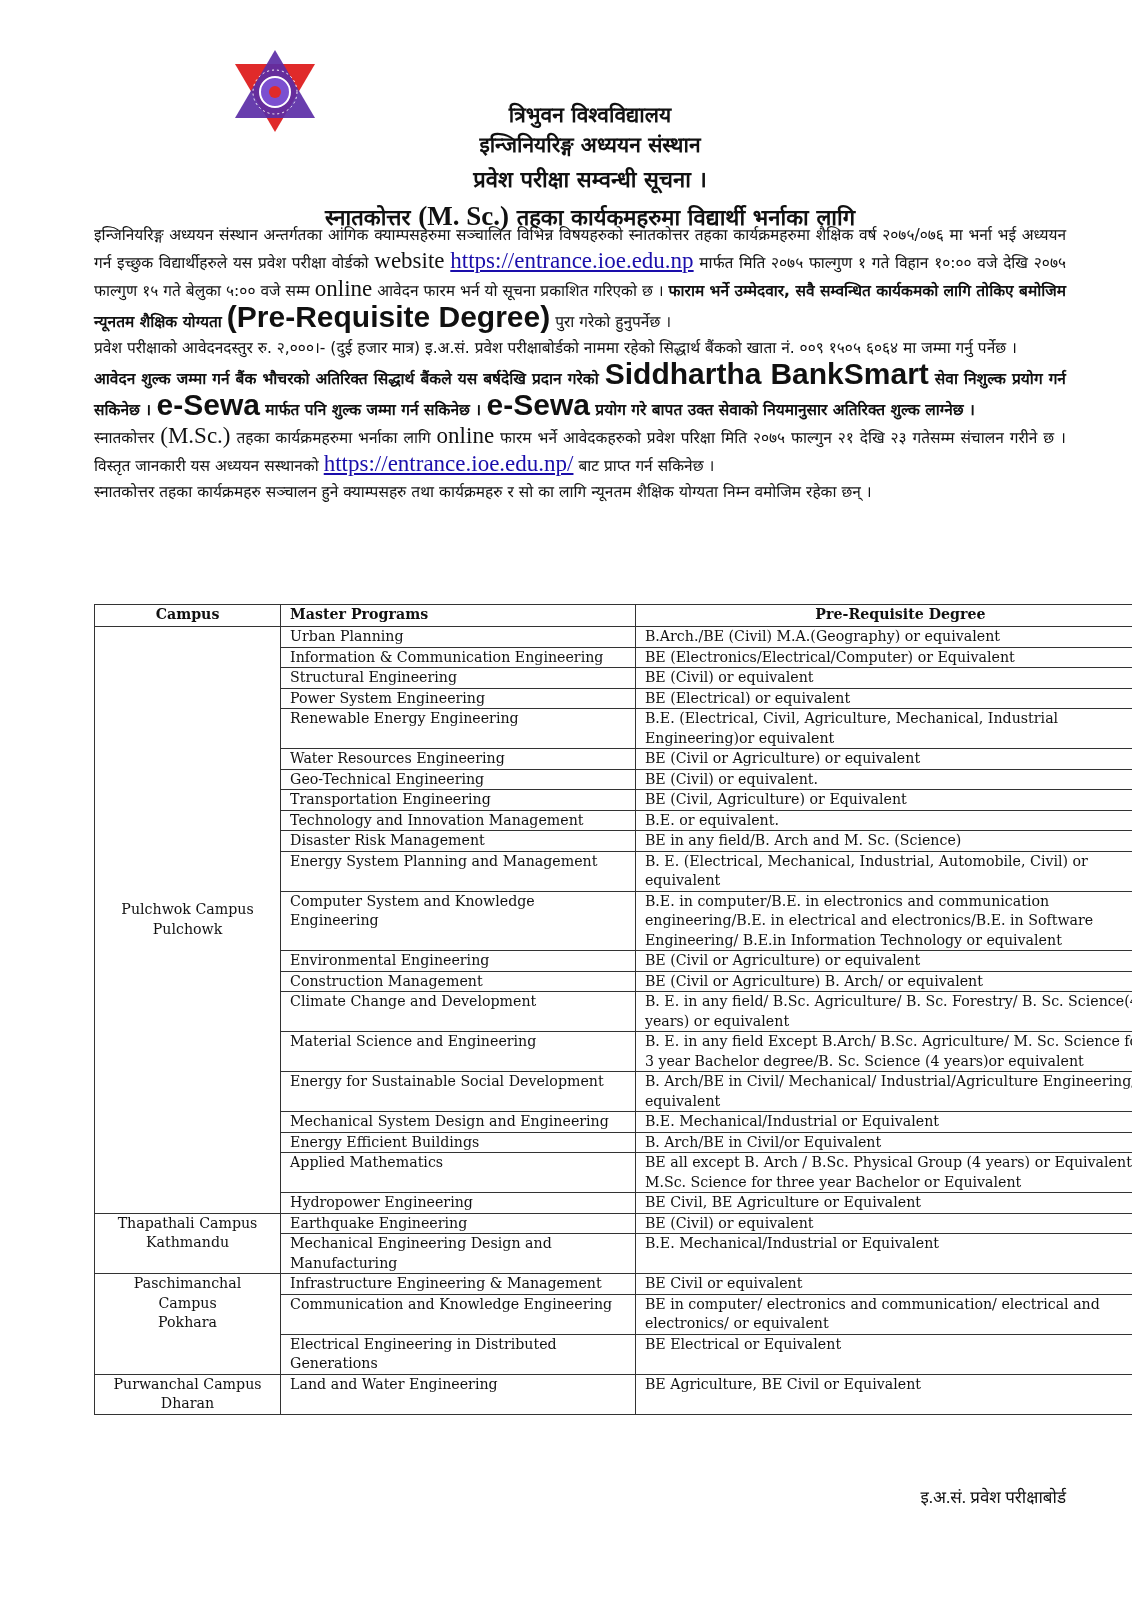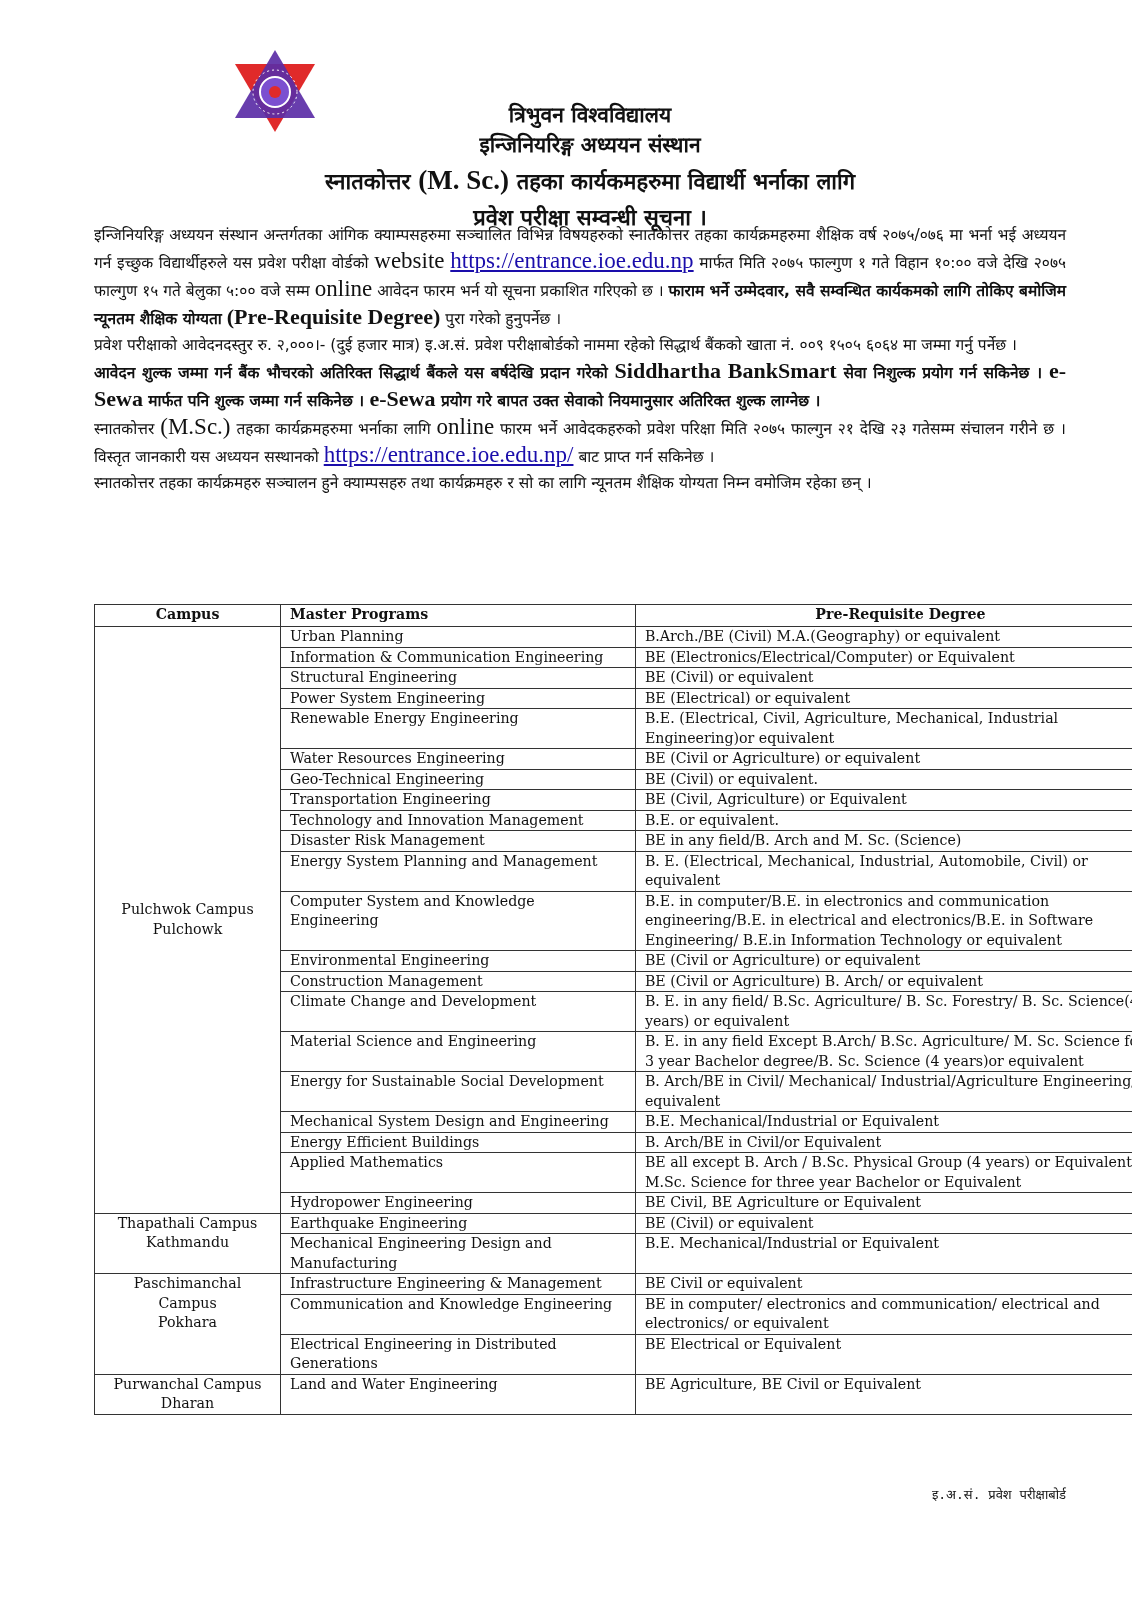--- a/index.html
+++ b/index.html
@@ -5,54 +5,54 @@
   html, body { margin: 0; padding: 0; background: #ffffff; }
   body { width: 1132px; height: 1600px; position: relative; overflow: hidden; color: #111; font-family: "DejaVu Serif", serif; }
   .logo { position: absolute; left: 232px; top: 48px; width: 86px; height: 86px; }
   .header { position: absolute; left: 240px; top: 52px; width: 700px; text-align: center; margin-top: 48px; }
   .header .l1, .header .l2, .header .l3 { font-weight: bold; font-size: 21px; line-height: 30px; font-family: "DejaVu Sans", sans-serif; }
   .header .t1 { margin-top: 4px; font-weight: bold; font-size: 22px; line-height: 32px; font-family: "DejaVu Sans", sans-serif; }
   .header .t1 .en { font-family: "Liberation Serif", serif; font-size: 27px; }
   .body-text { position: absolute; left: 94px; top: 222px; width: 972px; font-family: "DejaVu Sans", sans-serif; font-size: 15.5px; line-height: 26px; text-align: justify; }
   .body-text p { margin: 0; }
   .en-serif { font-family: "Liberation Serif", serif; font-size: 23px; margin-top: 8px; }
-  .en-bold { font-family: Liberation Serif, serif; font-size: 22px; font-weight: bold; }
+  .en-bold { font-family: Liberation Sans, sans-serif; font-size: 30px; font-weight: bold; }
   .bold { font-weight: bold; }
   a.link { color: #1a0dab; text-decoration: underline; font-family: Liberation Serif, serif; font-size: 23px; }
   table.programs { position: absolute; left: 94px; top: 604px; width: 1072px; border-collapse: collapse; font-family: "DejaVu Serif", serif; font-size: 14.2px; line-height: 19.5px; }
   table.programs th, table.programs td { border: 1px solid #333; padding: 0 9px; vertical-align: top; text-align: left; }
   table.programs th { font-weight: bold; height: 21px; }
   table.programs th.campus-h, table.programs th.prereq-h { text-align: center; }
   table.programs td.campus { text-align: center; vertical-align: middle; padding: 0 4px; }
   table.programs td.campus.top { vertical-align: top; }
   .col-campus { width: 172px; } .col-prog { width: 328px; } .col-pre { width: 490px; }
-  .signature { position: absolute; right: 66px; top: 1485px; font-family: Liberation Mono, monospace; font-size: 13px; }
+  .signature { position: absolute; right: 66px; top: 1485px; font-family: Liberation Serif, serif; font-size: 17px; }
 </style>
 </head>
 <body>
 
 <div class="logo">
   <svg width="86" height="86" viewBox="0 0 86 86">
     <polygon points="43,84 3,16 83,16" fill="#e02a2a"></polygon>
     <polygon points="43,2 3,70 83,70" fill="#5b2ea6" opacity="0.92"></polygon>
     <circle cx="43" cy="44" r="15" fill="#7b4fd0" stroke="#fff" stroke-width="2"></circle>
     <circle cx="43" cy="44" r="6" fill="#e02a2a"></circle>
     <circle cx="43" cy="44" r="22" fill="none" stroke="#fff" stroke-width="1" stroke-dasharray="2 3"></circle>
   </svg>
 </div>
 
 <div class="header">
   <div class="l1">त्रिभुवन विश्वविद्यालय</div>
   <div class="l2">इन्जिनियरिङ्ग अध्ययन संस्थान</div>
+  <div class="t1">प्रवेश परीक्षा सम्वन्धी सूचना ।</div>
   <div class="t1">
     <span>स्नातकोत्तर</span>
     <span class="en">(M. Sc.)</span>
     <span>तहका कार्यकमहरुमा विद्यार्थी भर्नाका लागि</span>
   </div>
-  <div class="t1">प्रवेश परीक्षा सम्वन्धी सूचना ।</div>
 </div>
 
 <div class="body-text">
   <p>
     <span>इन्जिनियरिङ्ग अध्ययन संस्थान अन्तर्गतका आंगिक क्याम्पसहरुमा सञ्चालित विभिन्न विषयहरुको स्नातकोत्तर तहका कार्यक्रमहरुमा शैक्षिक वर्ष २०७५/०७६ मा भर्ना भई अध्ययन गर्न इच्छुक विद्यार्थीहरुले यस प्रवेश परीक्षा वोर्डको</span>
     <span class="en-serif">website</span>
     <a class="link">https://entrance.ioe.edu.np</a>
     <span>मार्फत मिति २०७५ फाल्गुण १ गते विहान १०:०० वजे देखि २०७५ फाल्गुण १५ गते बेलुका ५:०० वजे सम्म</span>
     <span class="en-serif">online</span>
     <span>आवेदन फारम भर्न यो सूचना प्रकाशित गरिएको छ ।</span>

